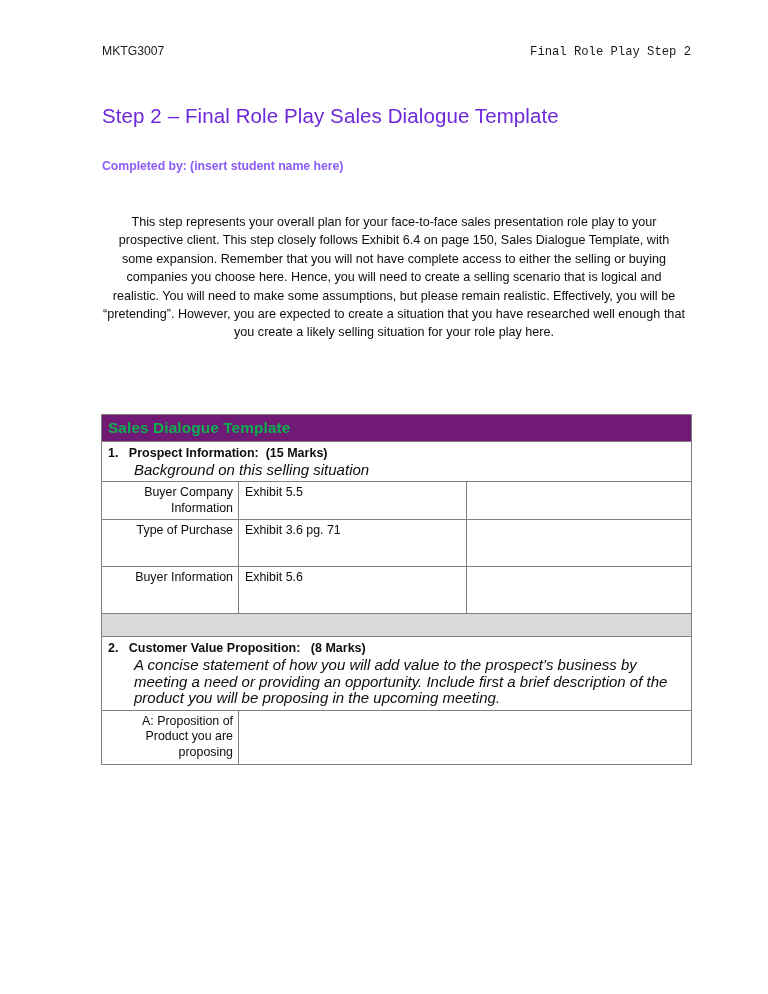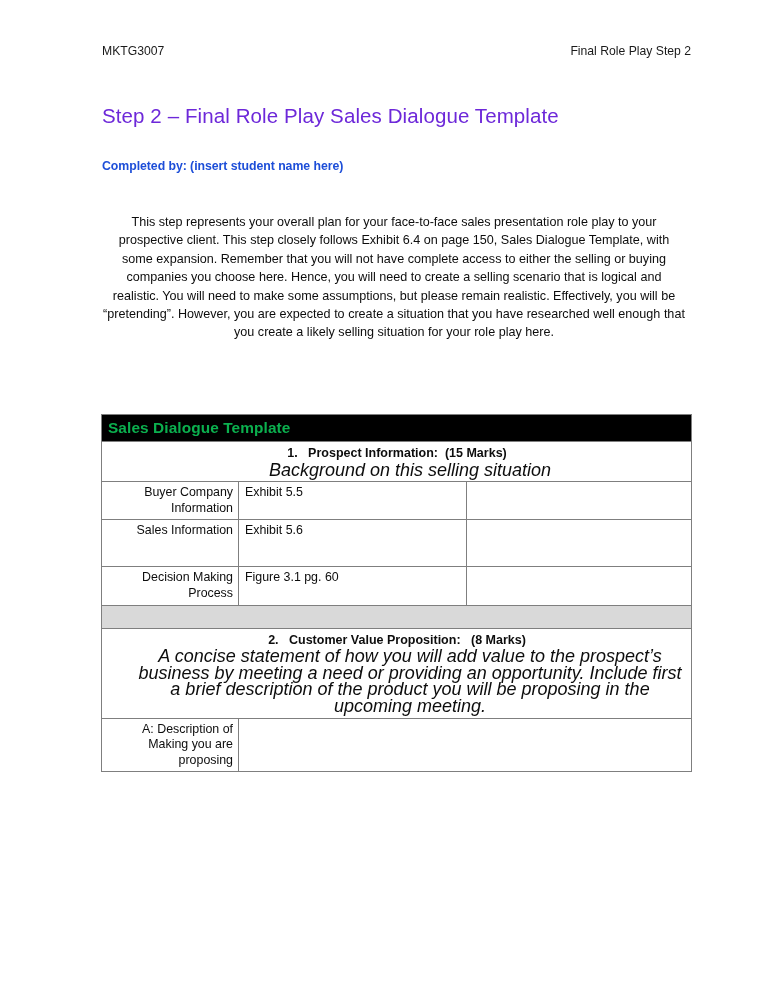--- a/index.html
+++ b/index.html
@@ -32,21 +32,21 @@
     top: 44px;
     width: 589px;
     display: flex;
     justify-content: space-between;
     align-items: baseline;
     font-size: 12.2px;
     line-height: 1.2;
     color: #1a1a1a;
   }
   .doc-header .left  { text-align: left; }
-  .doc-header .right { text-align: center; }
+  .doc-header .right { text-align: center; font-family: Liberation Mono, monospace; }
 
   
   .doc-title {
     position: absolute;
     left: 90px;
     top: 103px;
     width: 600px;
     font-size: 20.5px;
     font-weight: 400;
     letter-spacing: 0.1px;
@@ -54,21 +54,21 @@
     line-height: 1.25;
   }
 
   .completed-by {
     position: absolute;
     left: 90px;
     top: 159px;
     font-size: 12.3px;
     font-weight: bold;
     letter-spacing: -0.05px;
-    color: #1d4ed8;
+    color: #8b5cf6;
   }
 
   
   .body-copy {
     position: absolute;
     left: 90px;
     top: 213px;
     width: 584px;
     font-size: 12.6px;
     line-height: 18.4px;
@@ -97,52 +97,51 @@
   table.tpl col.c3 { width: 225px; }
 
   table.tpl td {
     border: 1px solid #7f7f7f;
     padding: 3px 5px 3px 6px;
     vertical-align: top;
     line-height: 15.6px;
   }
 
   td.banner {
-    background: #000000;
+    background: #701a75;
     border-color: #a6a6a6;
     padding: 2px 5px 3px 7px;
   }
   .banner-title {
     color: #0bb04e;
     font-weight: bold;
     font-size: 15.4px;
     line-height: 20px;
     letter-spacing: 0.1px;
   }
 
   td.spacer {
     background: #d9d9d9;
     border-color: #a6a6a6;
     height: 16px;
     padding: 0;
   }
 
   td.section {
     padding: 2px 5px 4px 6px;
-    text-align: center;
   }
   .sec-head {
     font-weight: bold;
     font-size: 12.5px;
     line-height: 16.6px;
     white-space: pre;
   }
   .sec-sub {
     font-style: italic;
-    font-size: 18px;
+    font-size: 15px;
     line-height: 16.6px;
     padding-left: 26px;
   }
 
   td.lbl  { padding-top: 3px; text-align: right; }
   td.val  { padding-top: 3px; }
   td.blank { }
 
   tr.r-tall td { height: 30px; }
   tr.r-big  td { height: 40px; }
@@ -186,44 +185,44 @@
             <div class="sec-sub">Background on this selling situation</div>
           </td>
         </tr>
 
         <tr class="r-tall">
           <td class="lbl">Buyer Company Information</td>
           <td class="val">Exhibit 5.5</td>
           <td class="blank"></td>
         </tr>
         <tr class="r-big">
-          <td class="lbl">Sales Information</td>
+          <td class="lbl">Type of Purchase</td>
+          <td class="val">Exhibit 3.6 pg. 71</td>
+          <td class="blank"></td>
+        </tr>
+        <tr class="r-big">
+          <td class="lbl">Buyer Information</td>
           <td class="val">Exhibit 5.6</td>
-          <td class="blank"></td>
-        </tr>
-        <tr class="r-tall">
-          <td class="lbl">Decision Making Process</td>
-          <td class="val">Figure 3.1 pg. 60</td>
           <td class="blank"></td>
         </tr>
 
 
         <tr>
           <td class="spacer" colspan="3"></td>
         </tr>
 
         <tr>
           <td class="section" colspan="3">
             <div class="sec-head">2.   Customer Value Proposition:   (8 Marks)</div>
             <div class="sec-sub">A concise statement of how you will add value to the prospect’s business by meeting a need or providing an opportunity.  Include first a brief description of the product you will be proposing in the upcoming meeting.</div>
           </td>
         </tr>
 
         <tr>
-          <td class="lbl">A:  Description of Making you are proposing</td>
+          <td class="lbl">A:  Proposition of Product you are proposing</td>
           <td class="blank" colspan="2"></td>
         </tr>
 
       </tbody>
     </table>
   </div>
 
 </div>
 
 </body></html>

